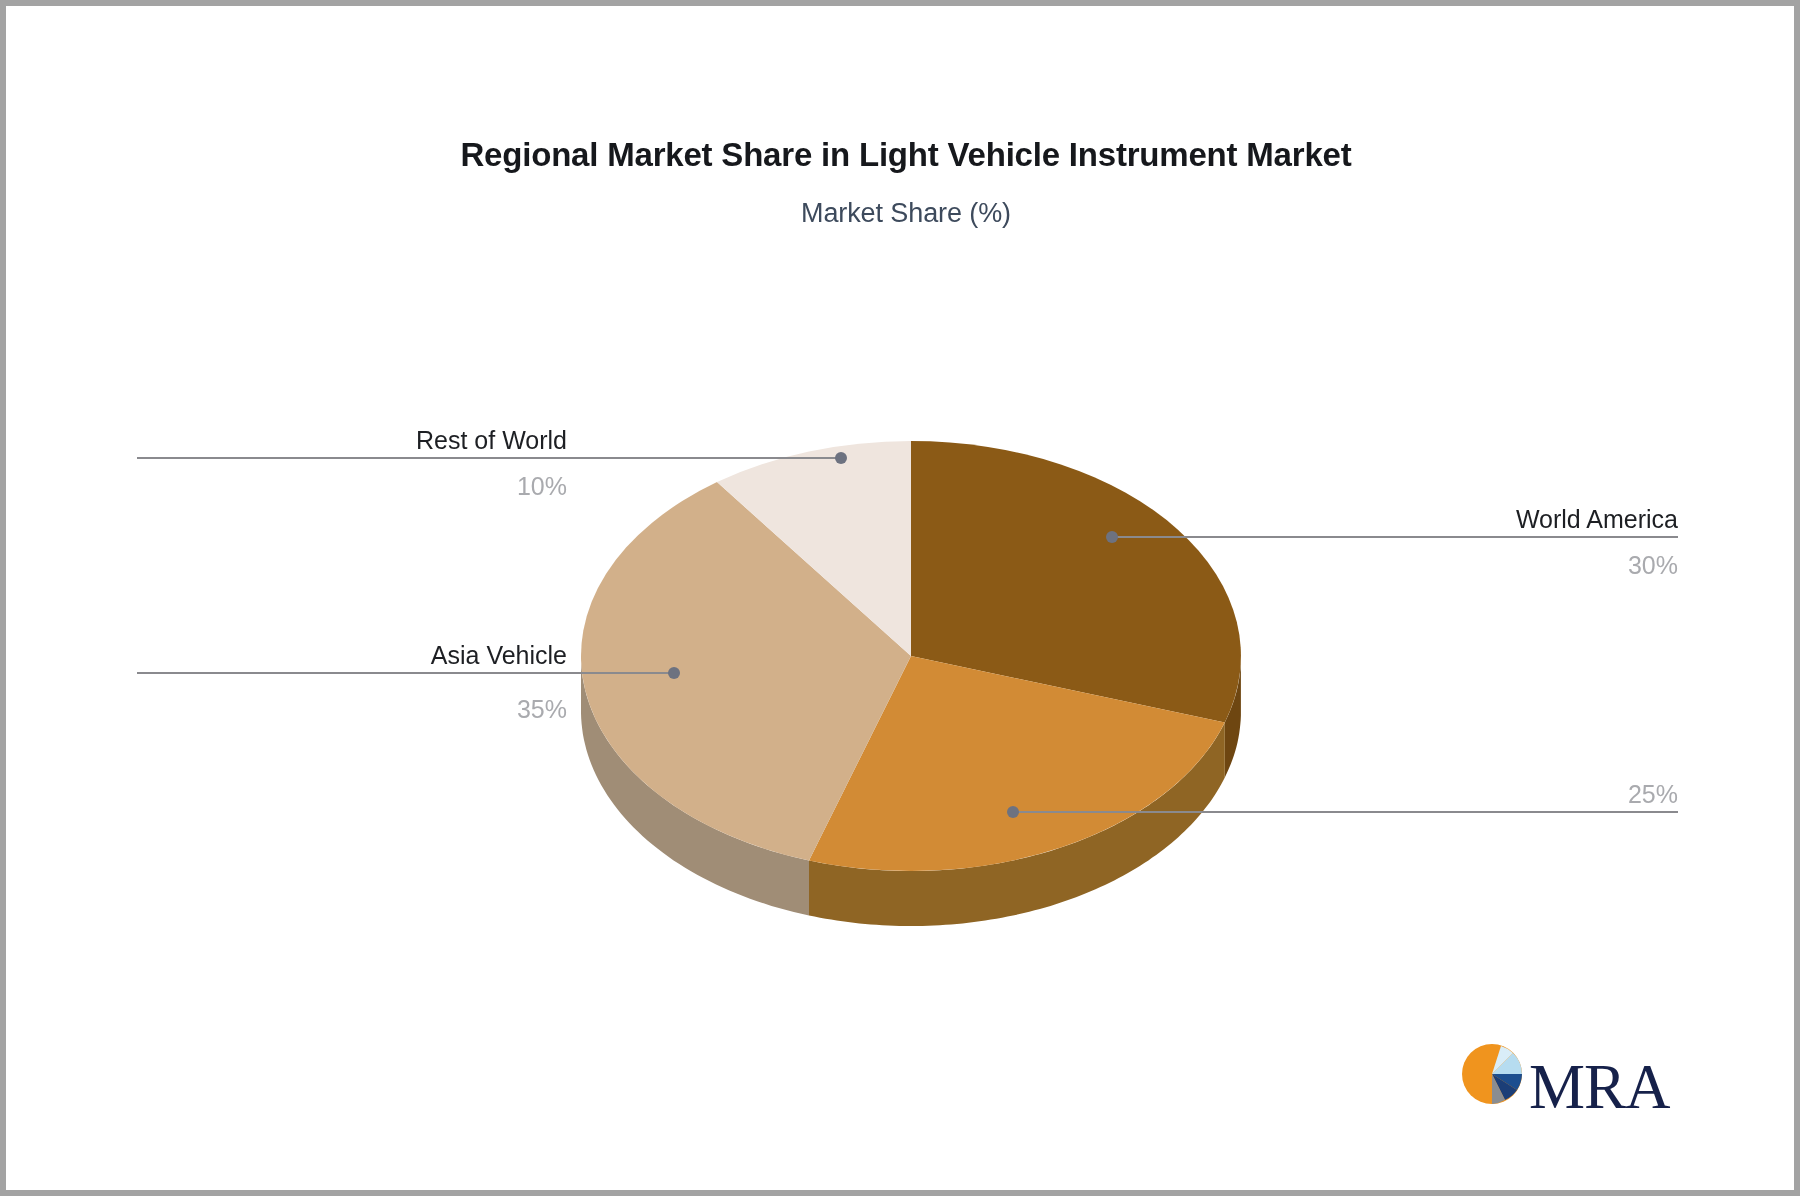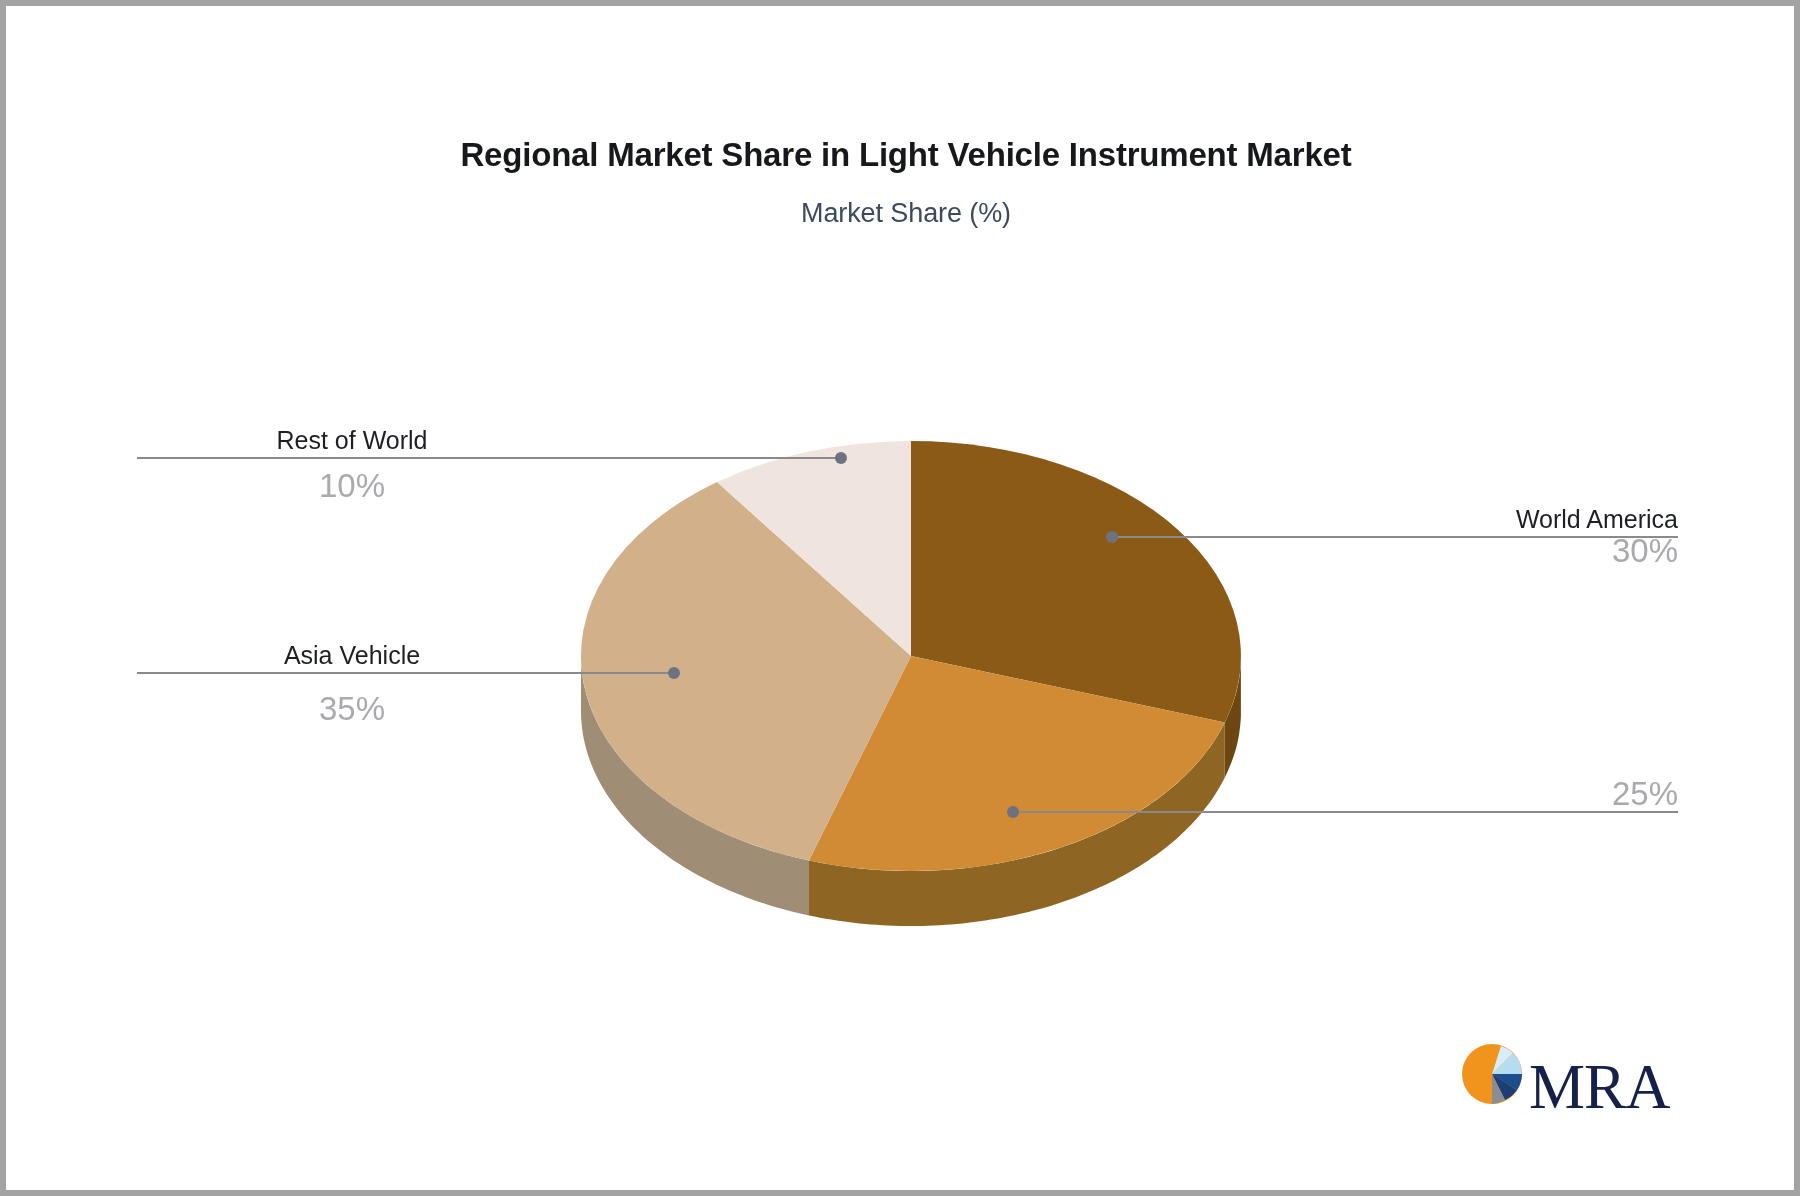--- a/index.html
+++ b/index.html
@@ -55,26 +55,26 @@
   .callout {
     position: absolute;
   }
   .callout .cl-name {
     font-size: 25px;
     color: #1d1f23;
     white-space: nowrap;
     line-height: 32px;
   }
   .callout .cl-value {
-    font-size: 33px;
+    font-size: 25px;
     color: #a9aaae;
     white-space: nowrap;
     line-height: 32px;
   }
-  .callout.left  { text-align: center; }
+  .callout.left  { text-align: right; }
   .callout.right { text-align: right; }
 
   
   #mra-logo {
     position: absolute;
     left: 1455px;
     top: 1037px;
     width: 200px;
     height: 72px;
   }
@@ -133,21 +133,21 @@
     <div class="cl-value" style="margin-top:14px;">10%</div>
   </div>
 
   <div class="callout left" style="left:131px; top:633px; width:430px;">
     <div class="cl-name">Asia Vehicle</div>
     <div class="cl-value" style="margin-top:22px;">35%</div>
   </div>
 
   <div class="callout right" style="left:1180px; top:497px; width:492px;">
     <div class="cl-name">World America</div>
-    <div class="cl-value" style="">30%</div>
+    <div class="cl-value" style="margin-top:14px;">30%</div>
   </div>
 
   <div class="callout right" style="left:1180px; top:772px; width:492px;">
     <div class="cl-value" style="">25%</div>
   </div>
 
   <div id="mra-logo">
     <svg width="62" height="62" viewBox="0 0 62 62">
       <circle cx="31" cy="31" r="30" fill="#F0941E"></circle>
       <path d="M31 31 L61 31 A30 30 0 0 1 56 47 Z" fill="#1C4E8F"></path>

